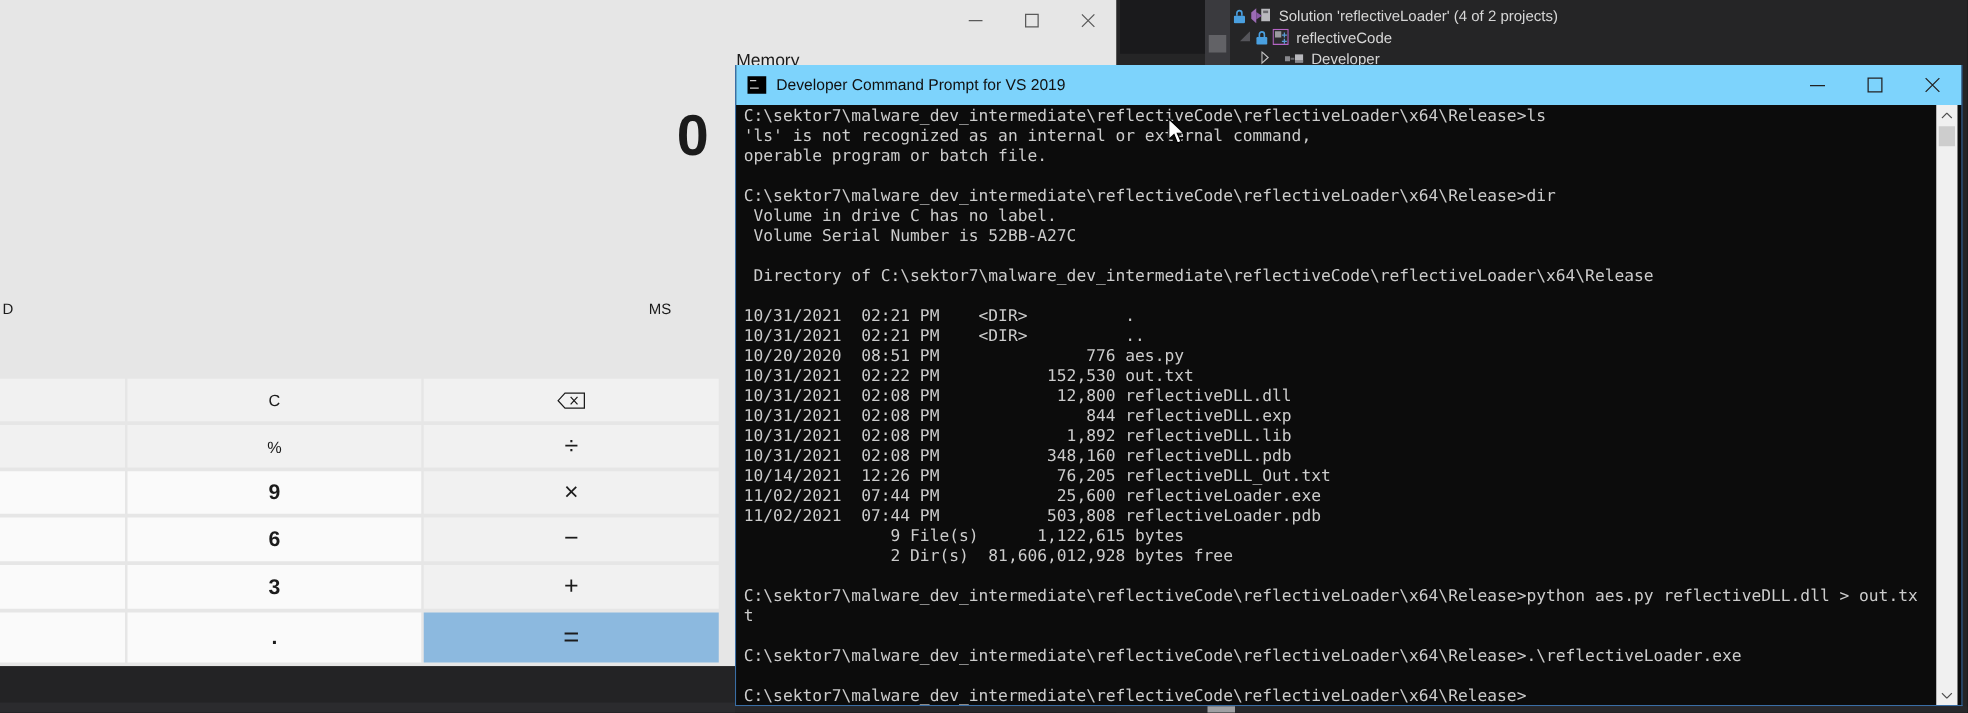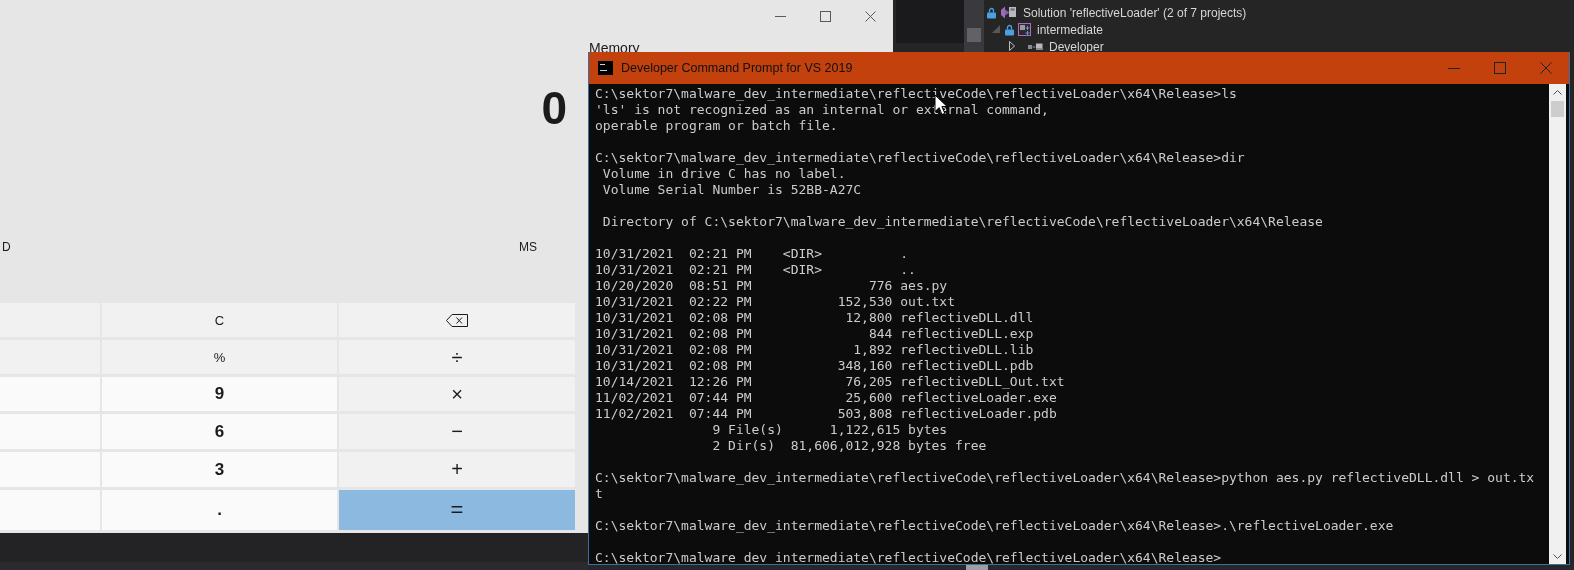--- a/index.html
+++ b/index.html
@@ -32,21 +32,21 @@
   .vs-scroll-thumb{left:3px;top:28px;width:14px;height:14px;background:#626266;}
   .tree{left:92px;top:0;width:589px;}
   .tree-row{position:absolute;display:flex;align-items:center;height:17px;color:#d6d6d6;font-size:12px;white-space:nowrap;}
   .tree-row .lbl{margin-left:6px;}
   .ticon{display:flex;align-items:center;justify-content:center;}
 
   
   .cmd{left:588px;top:52px;width:982px;height:513px;z-index:5;
        border-left:1px solid #3a6ea5;border-right:1px solid #3a6ea5;border-bottom:1px solid #3a6ea5;
        box-sizing:border-box;background:#0c0c0c;}
-  .cmd-title{position:absolute;left:0;top:0;right:0;height:32px;background:#c2410c;display:flex;align-items:center;}
+  .cmd-title{position:absolute;left:0;top:0;right:0;height:32px;background:#7dd3fc;display:flex;align-items:center;}
   .cmd-icon{width:15px;height:14px;background:#000;margin-left:9px;position:relative;}
   .cmd-icon::after{content:"";position:absolute;left:2px;top:3px;width:5px;height:1px;background:#d0d0d0;}
   .cmd-icon::before{content:"";position:absolute;left:2px;top:9px;width:7px;height:1px;background:#d0d0d0;}
   .cmd-title-text{margin-left:8px;font-size:12.5px;color:#111;}
   .cmd-caption{margin-left:auto;display:flex;}
   .cmd-cap-btn{width:46px;height:32px;display:flex;align-items:center;justify-content:center;color:#222;}
   .cmd-min{width:12px;height:1px;background:#222;}
   .cmd-max{width:10px;height:10px;border:1px solid #222;}
   .cmd-body{position:absolute;left:0;top:32px;right:0;bottom:0;background:#0c0c0c;overflow:hidden;}
   .console-text{position:absolute;left:6px;top:2px;font-family:"DejaVu Sans Mono","Liberation Mono",monospace;
@@ -82,21 +82,21 @@
           </svg>
       </span>
       <span class="ticon" style="margin-left:4px;">
         <svg width="17" height="13" viewBox="0 0 17 13">
             <rect x="9" y="1" width="7" height="10" fill="#b9b9bd"></rect>
             <rect x="10.5" y="2.5" width="4" height="2" fill="#6a6a6e"></rect>
             <polygon points="1,4 5,0.5 5,12.5 1,9" fill="#9b6bb5"></polygon>
             <polygon points="5,3.5 9.5,6.5 5,9.5" fill="#8a5aa8"></polygon>
           </svg>
       </span>
-      <span class="lbl">Solution 'reflectiveLoader' (2 of 7 projects)</span>
+      <span class="lbl">Solution 'reflectiveLoader' (4 of 2 projects)</span>
     </div>
 
     <div class="tree-row" style="left:7px;top:21px;">
       <span class="ticon">
         <svg width="9" height="9" viewBox="0 0 9 9">
             <polygon points="8,0 8,8 0,8" fill="#55555a"></polygon>
           </svg>
       </span>
       <span class="ticon" style="margin-left:4px;">
         <svg width="9" height="12" viewBox="0 0 9 12">
@@ -104,21 +104,21 @@
             <rect y="5.5" width="9" height="6" rx="1" fill="#4aa0e0"></rect>
           </svg>
       </span>
       <span class="ticon" style="margin-left:4px;">
         <svg width="13" height="13" viewBox="0 0 13 13">
             <rect x="0.5" y="0.5" width="12" height="12" fill="#2b2b2e" stroke="#b565c4"></rect>
             <rect x="2" y="2" width="5" height="5" fill="#9a9a9e"></rect>
             <path d="M9.5 3 v4 M7.5 5 h4 M9.5 8 v4 M7.5 10 h4" stroke="#5a9bd5" stroke-width="1"></path>
           </svg>
       </span>
-      <span class="lbl">intermediate</span>
+      <span class="lbl">reflectiveCode</span>
     </div>
 
     <div class="tree-row" style="left:24px;top:38px;">
       <span class="ticon">
         <svg width="7" height="11" viewBox="0 0 7 11">
             <polygon points="0.5,0.5 5.5,5 0.5,9.5" fill="none" stroke="#c0c0c0"></polygon>
           </svg>
       </span>
       <span class="ticon" style="margin-left:12px;">
         <svg width="15" height="10" viewBox="0 0 15 10">

